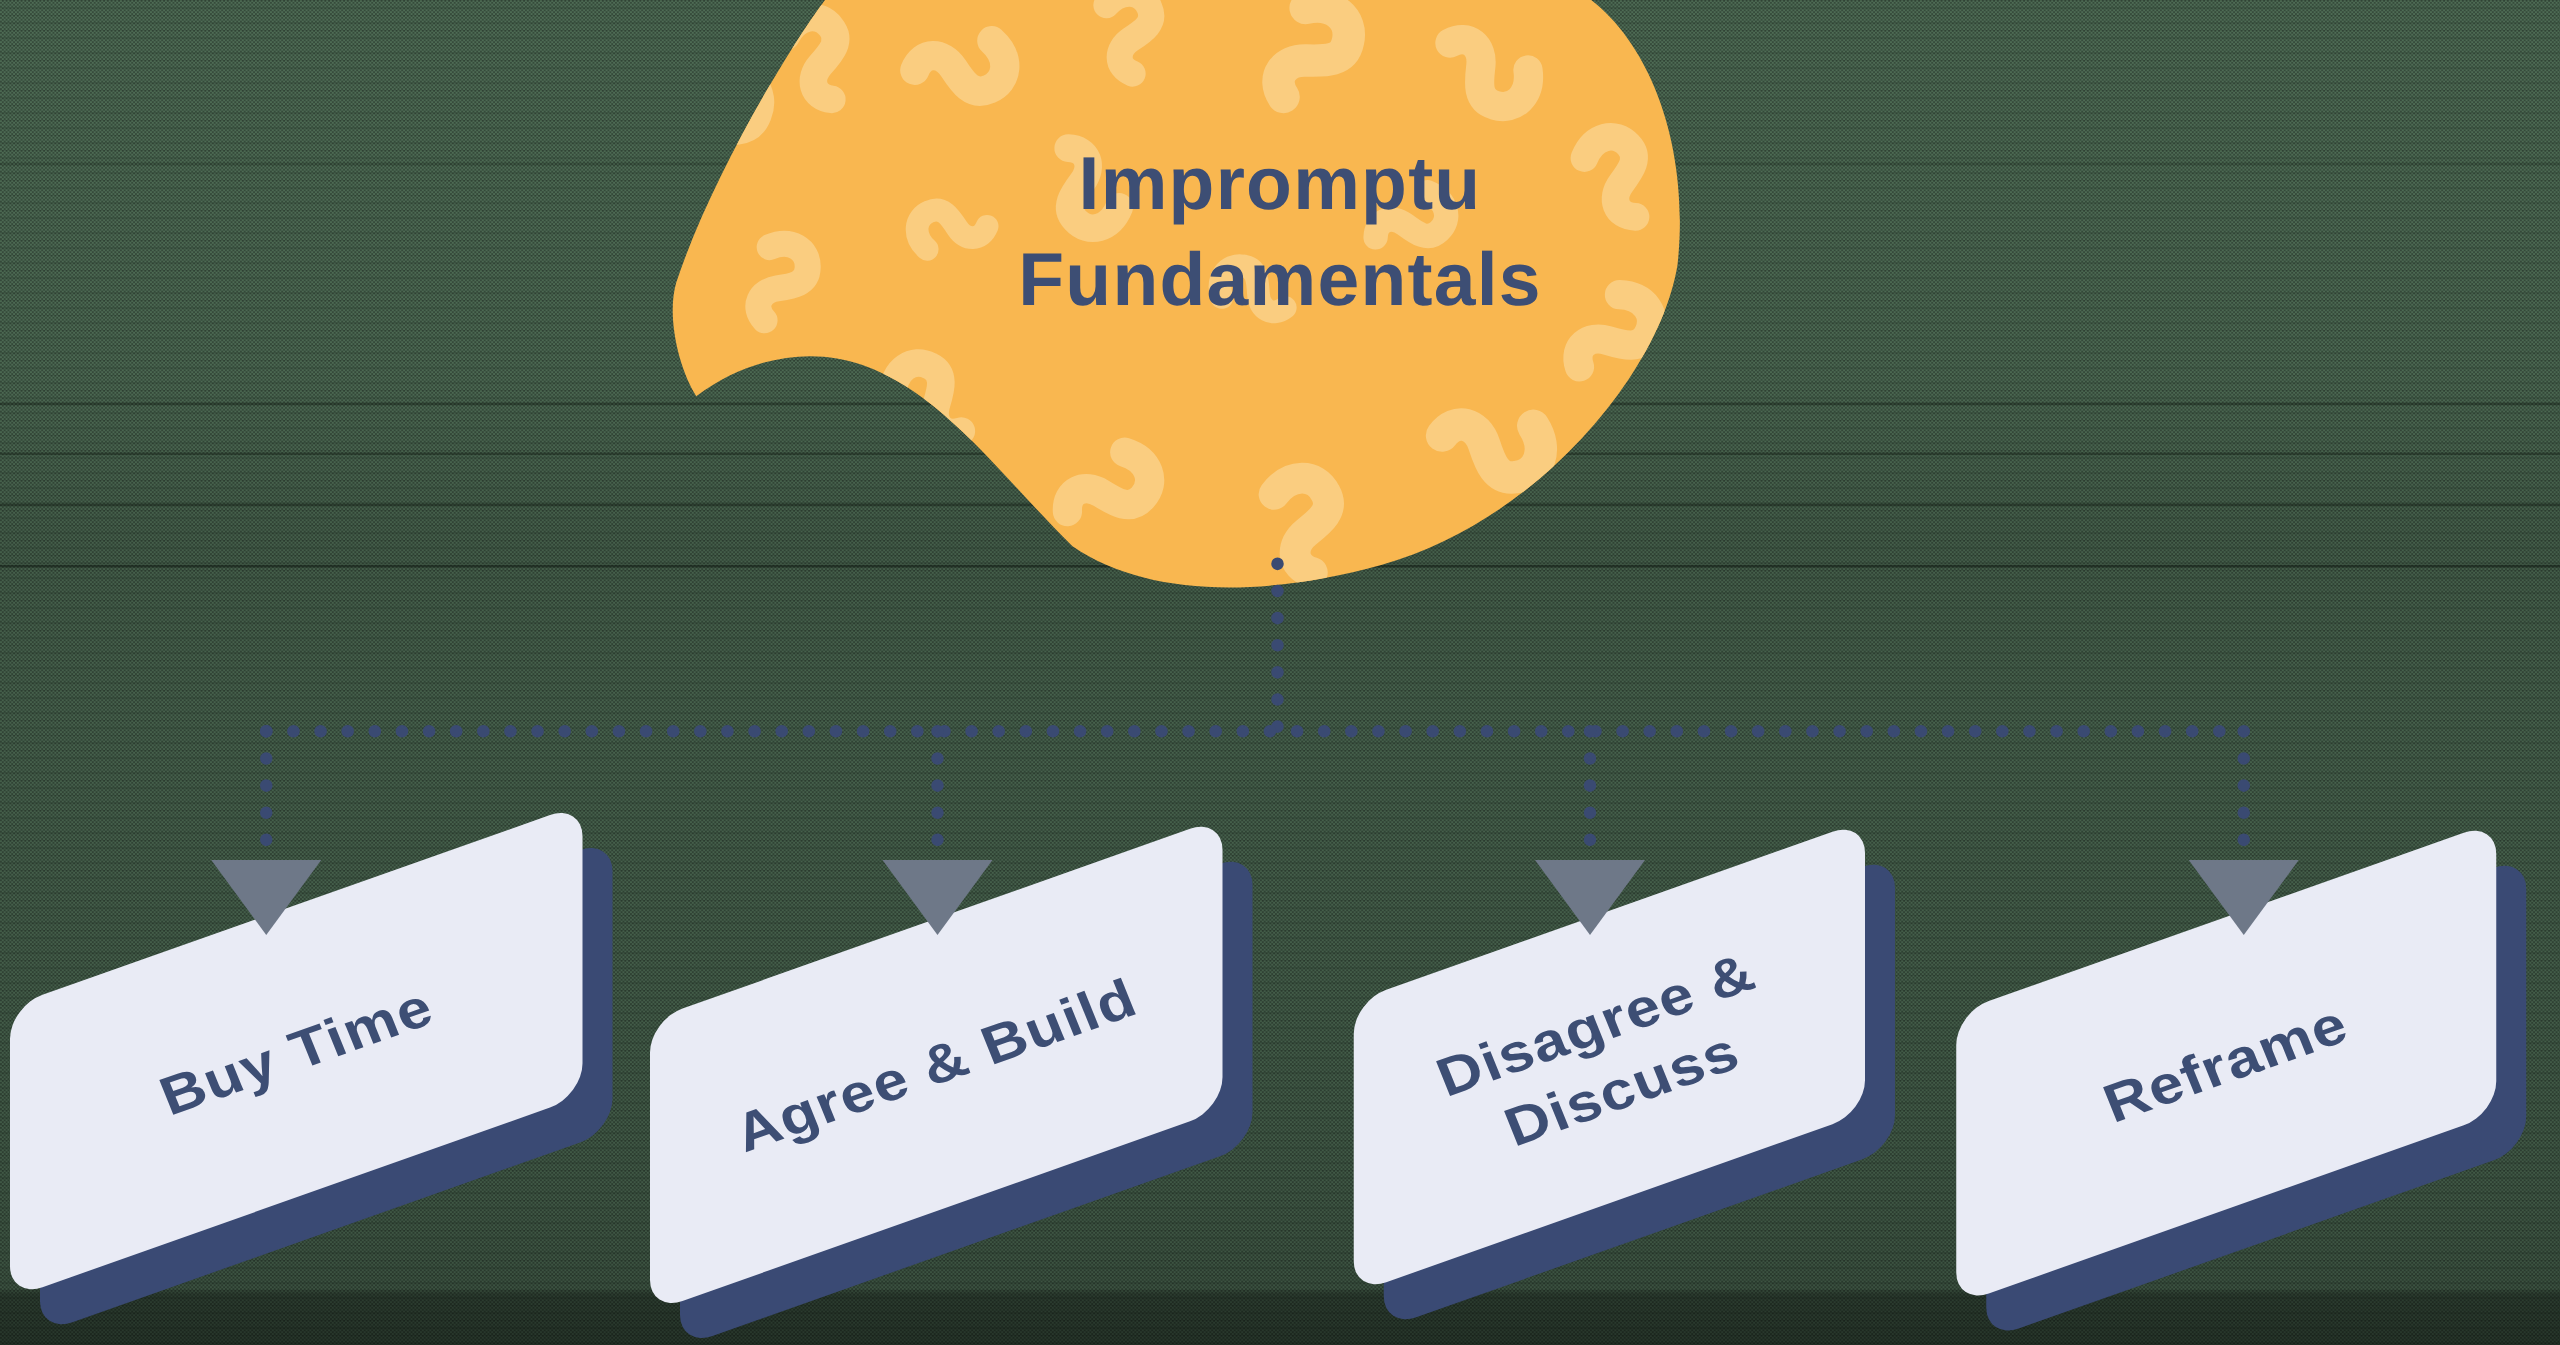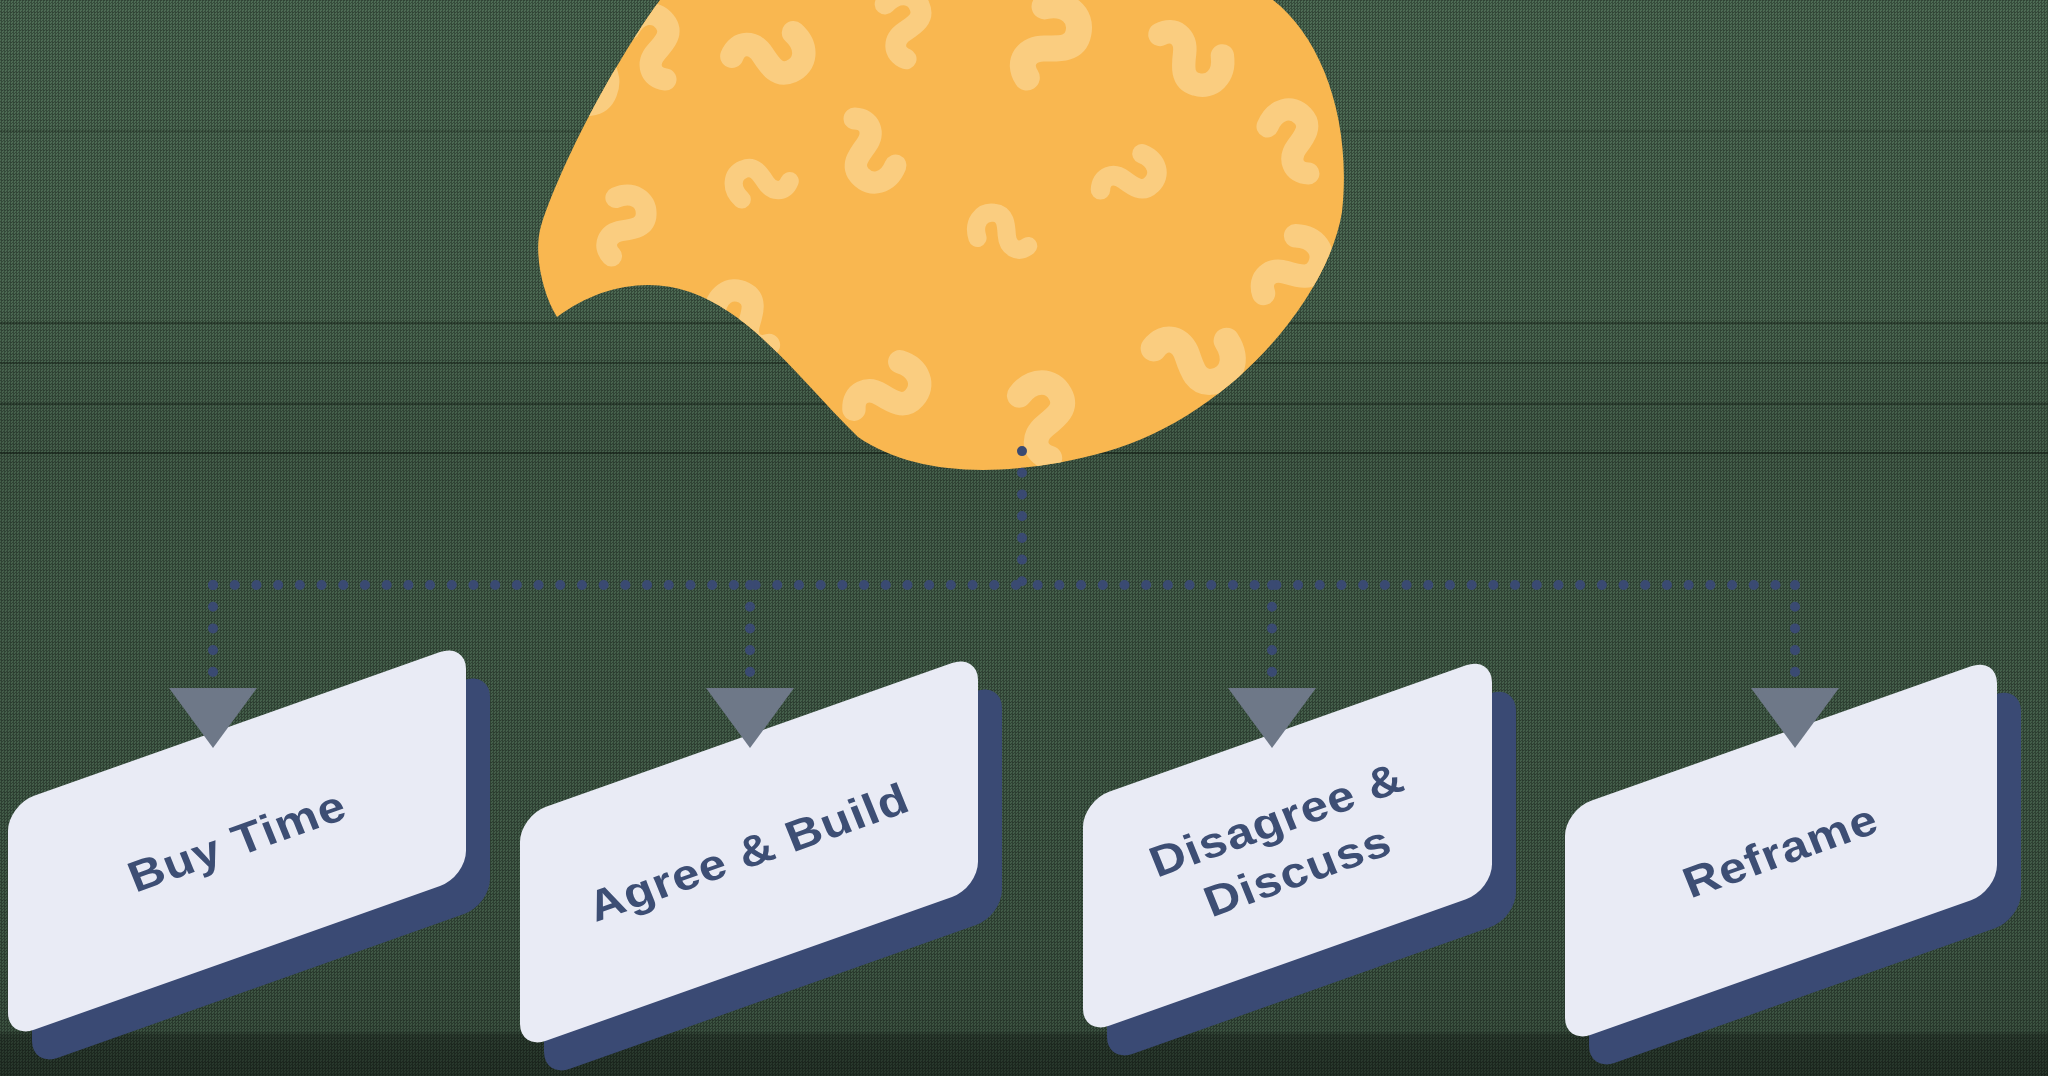--- a/index.html
+++ b/index.html
@@ -135,20 +135,24 @@
       <use href="#sq" transform="translate(888,392) rotate(55) scale(0.9)"></use>
       <use href="#sq" transform="translate(745,318) rotate(-50) scale(0.85)"></use>
       <use href="#sq" transform="translate(625,225) rotate(15) scale(0.8)"></use>
       <use href="#sq" transform="translate(868,152) rotate(150) scale(0.85)"></use>
       <use href="#sq" transform="translate(1002,232) rotate(-70) scale(0.7)"></use>
       <use href="#sq" transform="translate(1130,178) rotate(60) scale(0.75)"></use>
       <use href="#sq" transform="translate(760,182) rotate(-100) scale(0.7)"></use>
     </g>
   </svg>
 
+  <div class="bubble-title">
+    <div>Impromptu</div>
+    <div>Fundamentals</div>
+  </div>
 
   <svg class="layer connector-svg" viewBox="0 0 2048 1076">
     <g stroke="var(--dot-color)" stroke-width="10" fill="none" stroke-linecap="round" stroke-dasharray="0.1 21.6">
       <path d="M1022 451 L1022 585"></path>
       <path d="M213 585 L1795 585"></path>
       <path d="M213 585 L213 678"></path>
       <path d="M750 585 L750 678"></path>
       <path d="M1272 585 L1272 678"></path>
       <path d="M1795 585 L1795 678"></path>
     </g>

